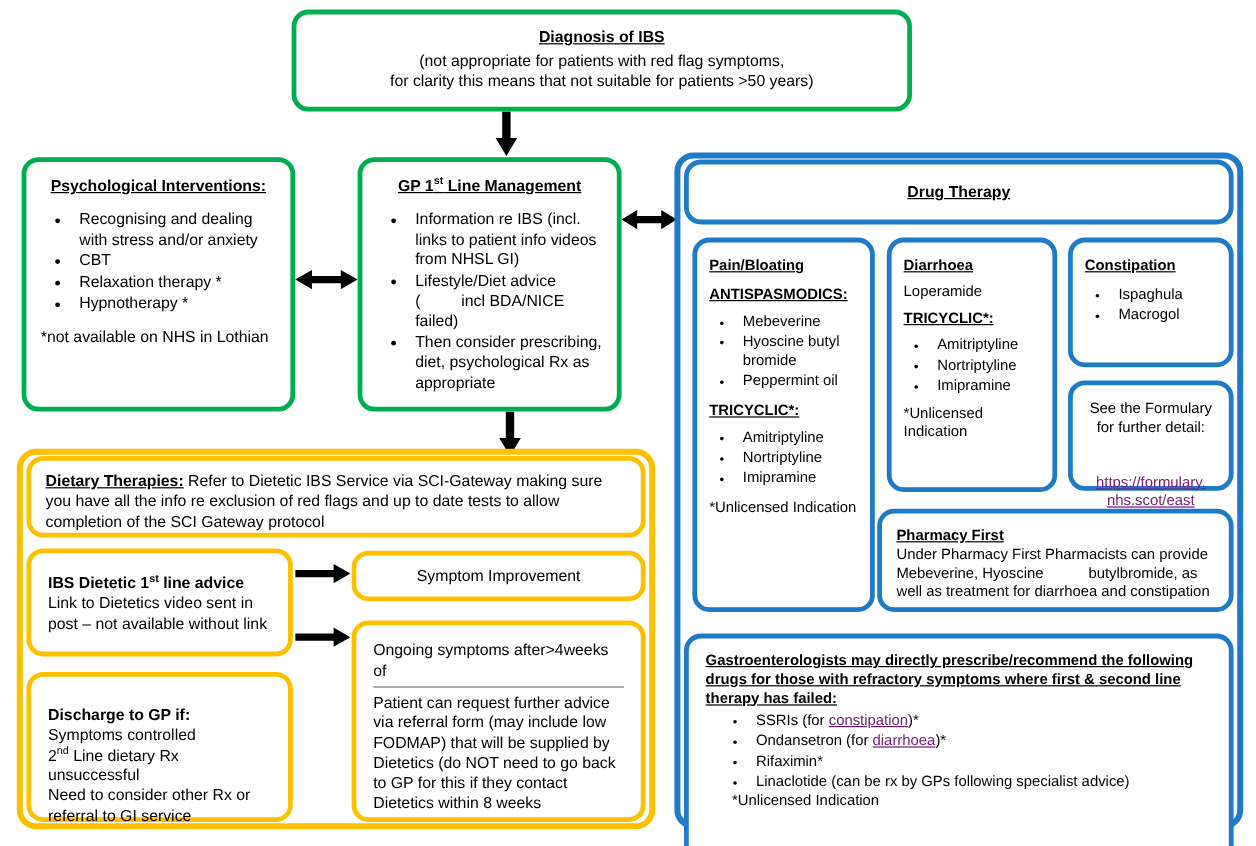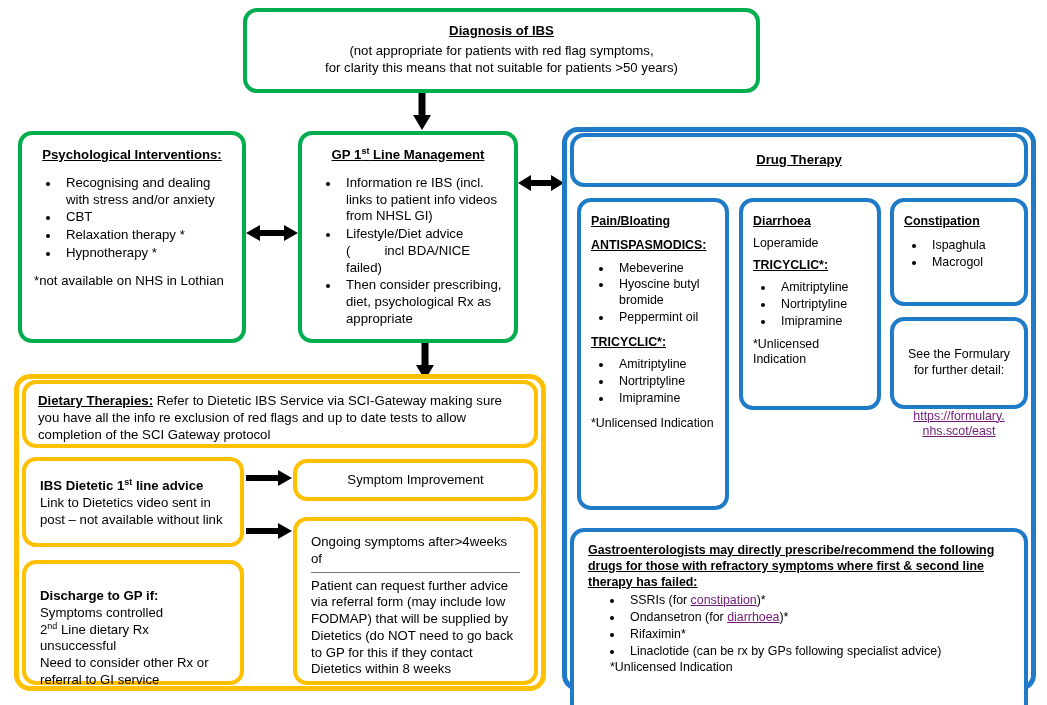--- a/index.html
+++ b/index.html
@@ -224,27 +224,33 @@
     <div class="pad t-sm" style="padding:12px 10px;">
       <div class="hd">Constipation</div>
       <ul style="margin-top:8px;padding-left:22px;">
         <li>Ispaghula</li>
         <li>Macrogol</li>
       </ul>
     </div>
   </div>
 
   <div class="box blue" style="left:890px; top:317px; width:138px; height:92px;">
-    <div class="t-sm ctr" style="padding:26px 8px;">
+    <div class="t-sm ctr" style="padding:12px 8px;">
       <div>See the Formulary</div>
       <div>for further detail:</div>
       <div class="link"><span>https://formulary.</span><br><span>nhs.scot/east</span></div>
     </div>
   </div>
 
+  <div class="box blue" style="left:731px; top:424px; width:297px; height:86px;">
+    <div class="pad t-sm" style="padding:11px 12px;">
+      <div class="hd">Pharmacy First</div>
+      <div><span>Under Pharmacy First Pharmacists can provide Mebeverine, Hyoscine </span><span class="sq">butylbromide</span><span>, as well as treatment for diarrhoea and constipation</span></div>
+    </div>
+  </div>
 
   <div class="box blue" style="left:570px; top:528px; width:458px; height:191px;">
     <div class="pad t-sm" style="padding:11px 14px;">
       <div class="hd"><span>Gastroenterologists may directly prescribe/recommend the following drugs for those with refractory symptoms where </span><span>first &amp; second line</span><span> therapy has failed:</span></div>
       <ul class="tight" style="margin-top:3px;padding-left:36px;">
         <li><span>SSRIs (for </span><span class="link">constipation</span><span>)*</span></li>
         <li><span>Ondansetron (for </span><span class="link">diarrhoea</span><span>)*</span></li>
         <li><span>Rifaximin*</span></li>
         <li><span>Linaclotide (can be rx by GPs following specialist advice)</span></li>
       </ul>

